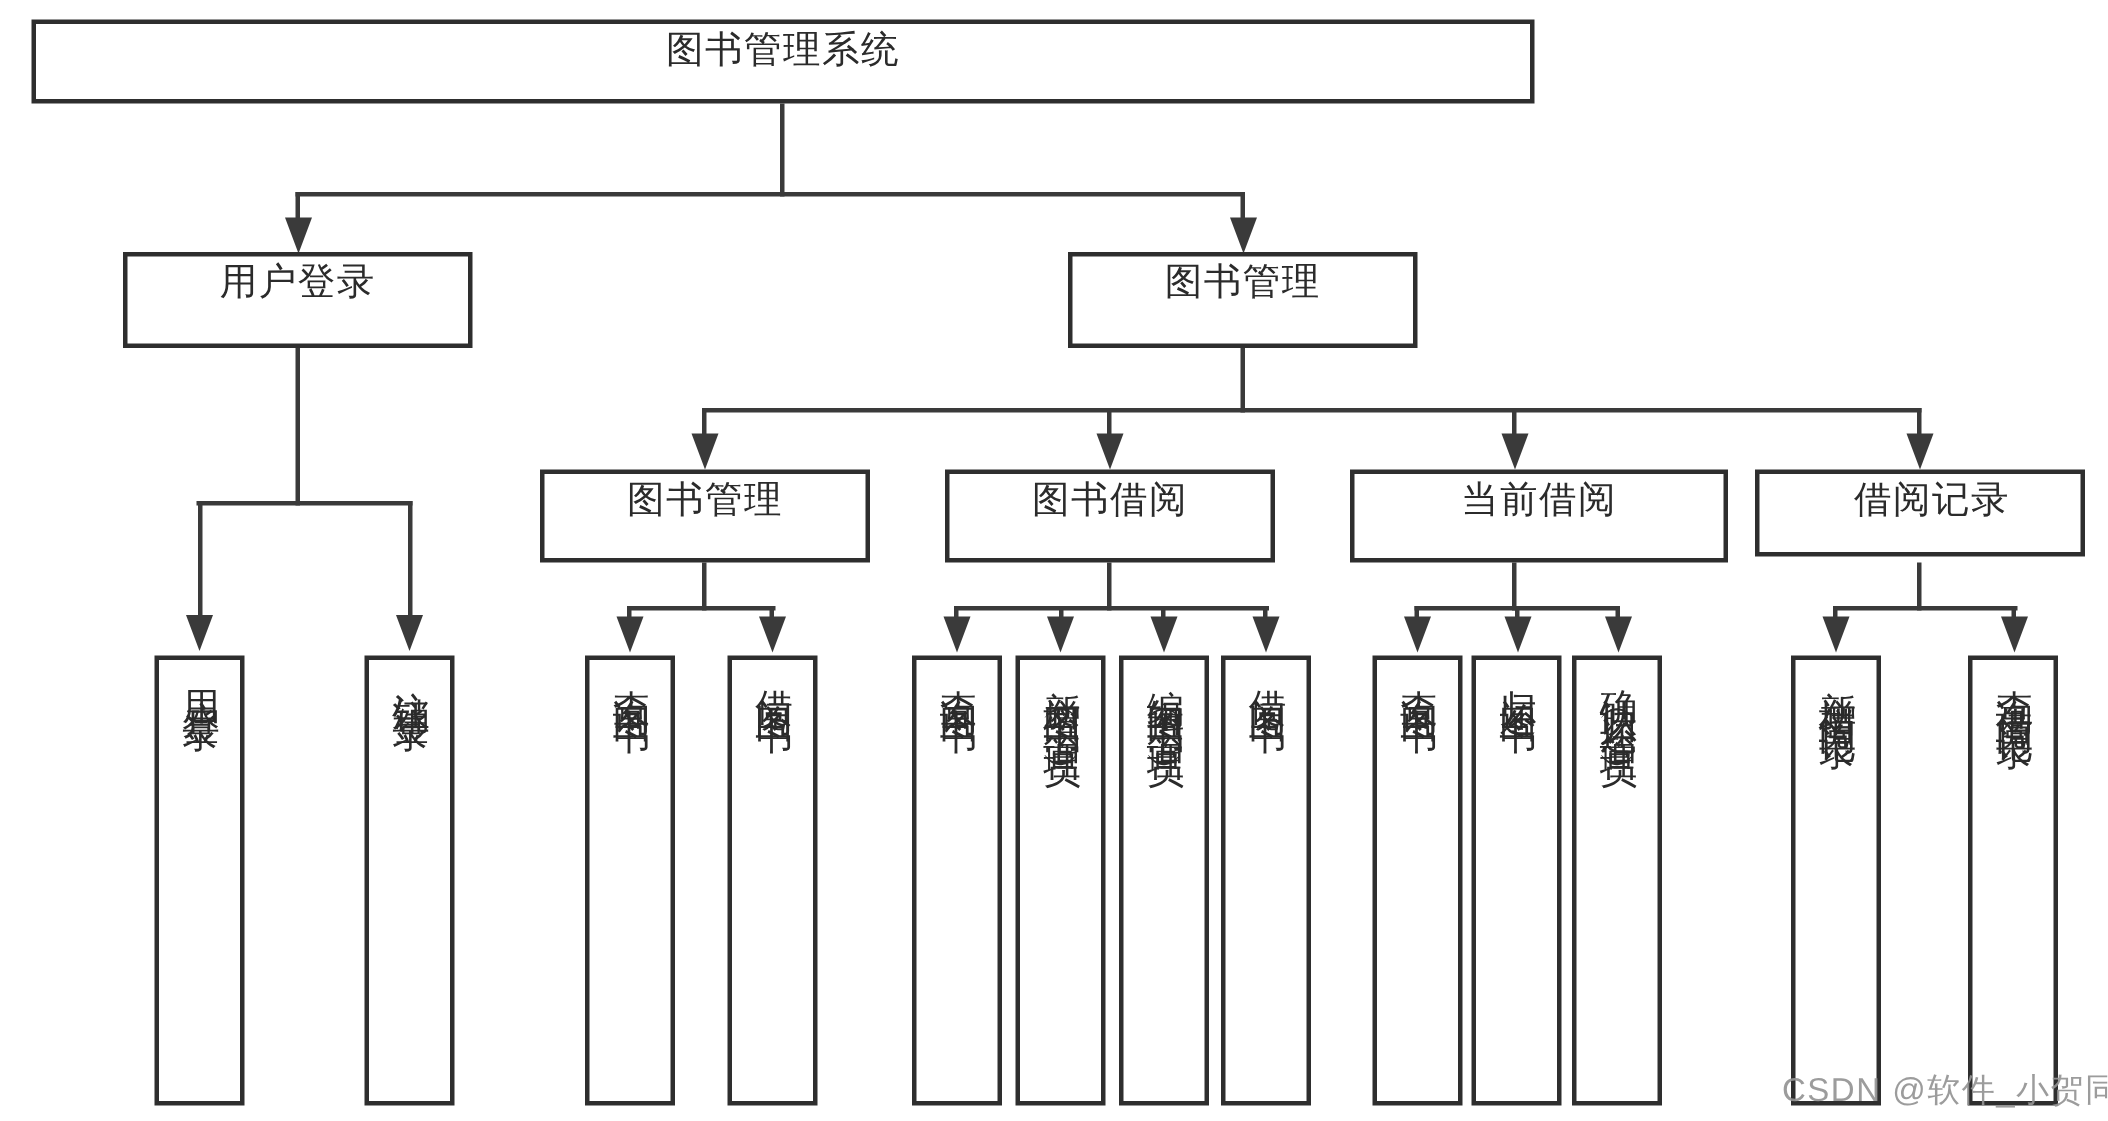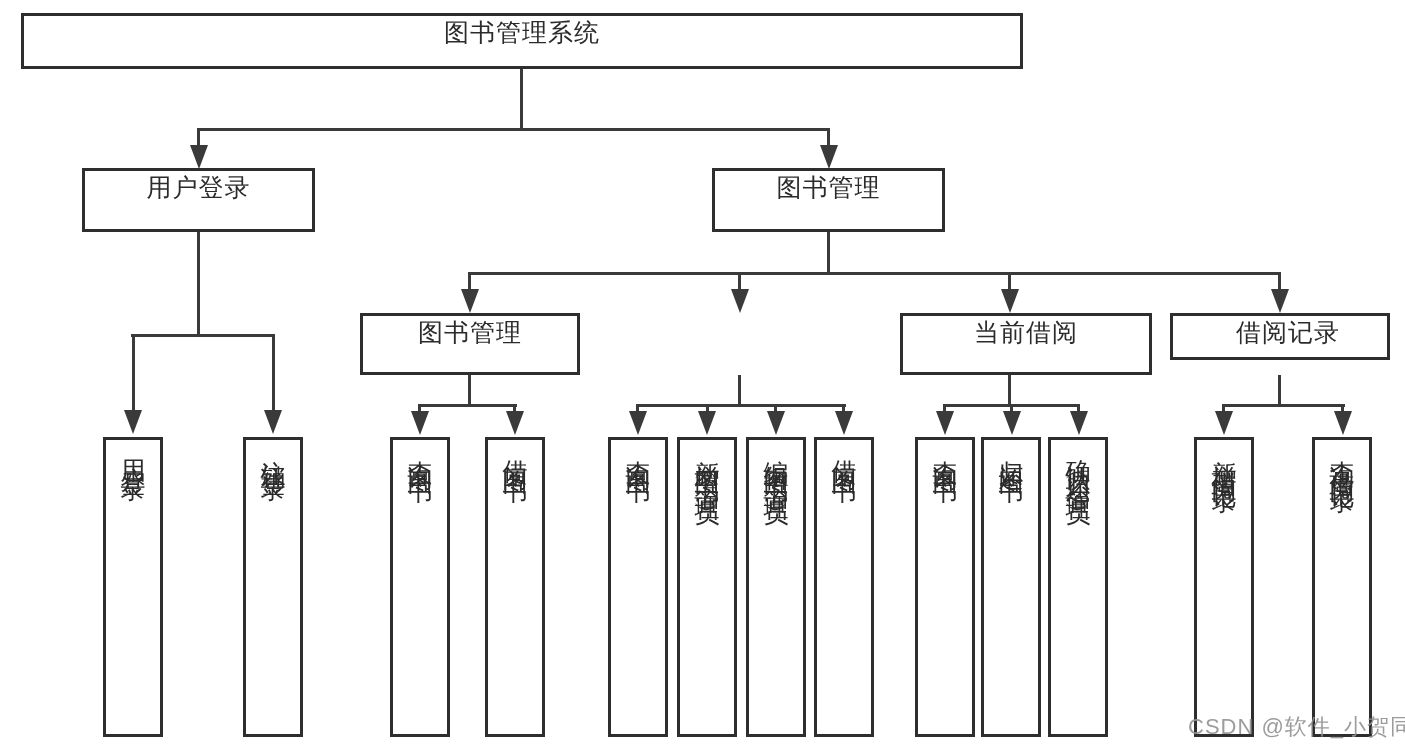--- a/index.html
+++ b/index.html
@@ -87,24 +87,27 @@
   <div class="vl" style="left:1008px;top:272px;height:20px;"></div>
   <div class="vl" style="left:1278px;top:272px;height:20px;"></div>
   <div class="ar" style="left:461px;top:289px;"></div>
   <div class="ar" style="left:731px;top:289px;"></div>
   <div class="ar" style="left:1001px;top:289px;"></div>
   <div class="ar" style="left:1271px;top:289px;"></div>
 
   <div class="box" style="left:360px;top:313px;width:220px;height:62px;">
     <span>图书管理</span>
   </div>
+  <div class="box" style="left:630px;top:313px;width:220px;height:62px;">
+    <span>图书借阅</span>
+  </div>
   <div class="box" style="left:900px;top:313px;width:252px;height:62px;">
     <span>当前借阅</span>
   </div>
-  <div class="box" style="left:1170px;top:313px;width:220px;height:47px;padding-left:16px;">
+  <div class="box" style="left:1170px;top:313px;width:220px;height:58px;padding-left:16px;">
     <span>借阅记录</span>
   </div>
 
   <div class="vl" style="left:468px;top:375px;height:32px;"></div>
   <div class="hl" style="left:418px;top:404px;width:99px;"></div>
   <div class="vl" style="left:418px;top:404px;height:10px;"></div>
   <div class="vl" style="left:513px;top:404px;height:10px;"></div>
   <div class="ar" style="left:411px;top:411px;"></div>
   <div class="ar" style="left:506px;top:411px;"></div>
 

